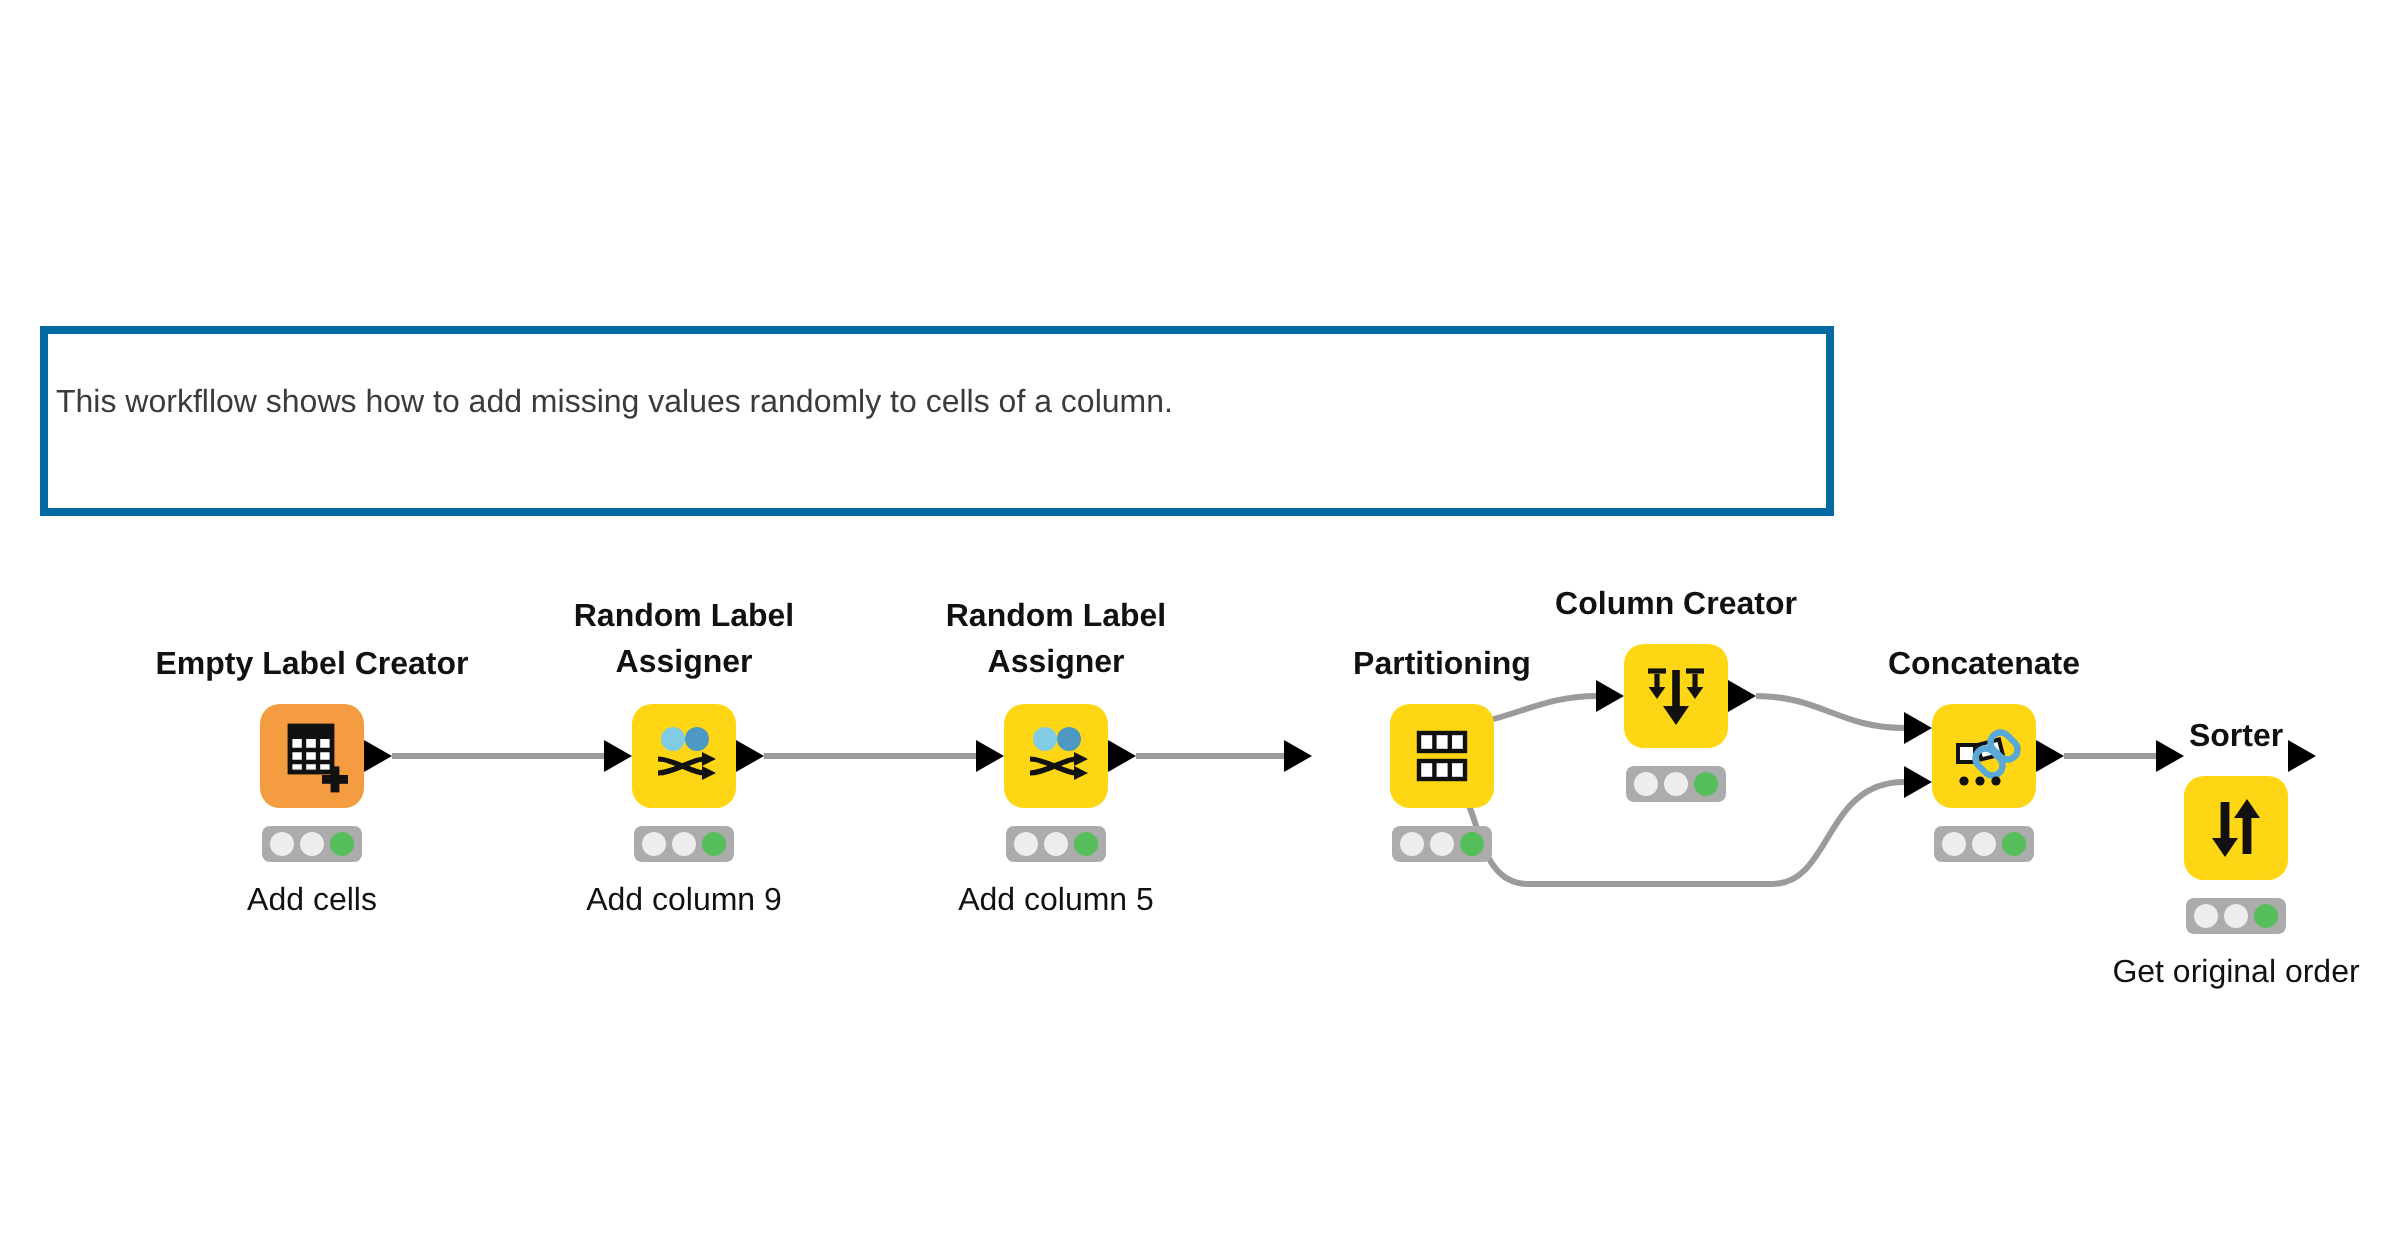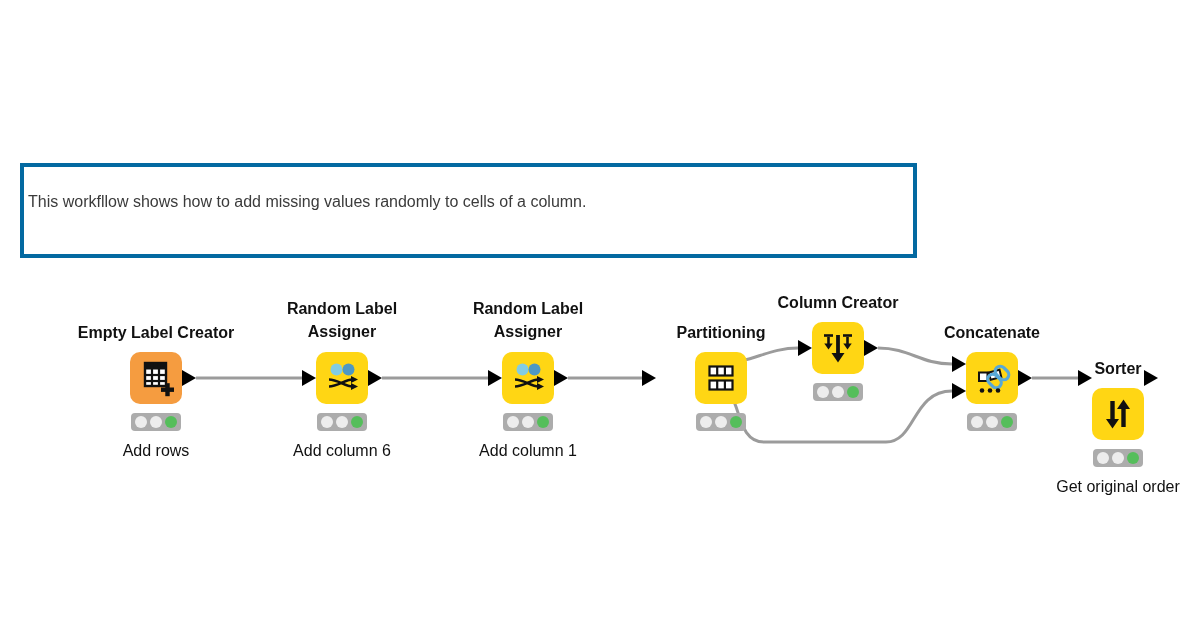--- a/index.html
+++ b/index.html
@@ -82,61 +82,61 @@
         <line x1="15" y1="29" x2="36" y2="29" stroke="#111" stroke-width="2.2"></line>
         <rect x="31" y="35.5" width="13" height="4.4" fill="#111"></rect>
         <rect x="35.3" y="31.2" width="4.4" height="13" fill="#111"></rect>
       </svg>
     </div>
     <div class="status">
       <span class="dot"></span>
       <span class="dot"></span>
       <span class="dot green"></span>
     </div>
-    <div class="sublabel">Add rows</div>
+    <div class="sublabel">Add cells</div>
   </div>
 
   <div class="node" style="left:316px;top:352px;">
     <div class="title two-line">Random Label Assigner</div>
     <div class="icon yellow">
       <svg viewBox="0 0 52 52">
         <circle cx="20.5" cy="17.5" r="6" fill="#82CCE3"></circle>
         <circle cx="32.5" cy="17.5" r="6" fill="#4E98C4"></circle>
         <path d="M13 34.5 C21 34.5, 30 27.5, 36 27.5" fill="none" stroke="#111" stroke-width="2.6"></path>
         <path d="M13 27.5 C21 27.5, 30 34.5, 36 34.5" fill="none" stroke="#111" stroke-width="2.6"></path>
         <polygon points="35,24 42,27.5 35,31" fill="#111"></polygon>
         <polygon points="35,31 42,34.5 35,38" fill="#111"></polygon>
       </svg>
     </div>
     <div class="status">
       <span class="dot"></span>
       <span class="dot"></span>
       <span class="dot green"></span>
     </div>
-    <div class="sublabel">Add column 6</div>
+    <div class="sublabel">Add column 9</div>
   </div>
 
   <div class="node" style="left:502px;top:352px;">
     <div class="title two-line">Random Label Assigner</div>
     <div class="icon yellow">
       <svg viewBox="0 0 52 52">
         <circle cx="20.5" cy="17.5" r="6" fill="#82CCE3"></circle>
         <circle cx="32.5" cy="17.5" r="6" fill="#4E98C4"></circle>
         <path d="M13 34.5 C21 34.5, 30 27.5, 36 27.5" fill="none" stroke="#111" stroke-width="2.6"></path>
         <path d="M13 27.5 C21 27.5, 30 34.5, 36 34.5" fill="none" stroke="#111" stroke-width="2.6"></path>
         <polygon points="35,24 42,27.5 35,31" fill="#111"></polygon>
         <polygon points="35,31 42,34.5 35,38" fill="#111"></polygon>
       </svg>
     </div>
     <div class="status">
       <span class="dot"></span>
       <span class="dot"></span>
       <span class="dot green"></span>
     </div>
-    <div class="sublabel">Add column 1</div>
+    <div class="sublabel">Add column 5</div>
   </div>
 
   <div class="node" style="left:695px;top:352px;">
     <div class="title">Partitioning</div>
     <div class="icon yellow">
       <svg viewBox="0 0 52 52">
         <rect x="14.5" y="14.5" width="23" height="9" fill="#fff" stroke="#111" stroke-width="2.2"></rect>
         <rect x="14.5" y="28.5" width="23" height="9" fill="#fff" stroke="#111" stroke-width="2.2"></rect>
         <line x1="22.2" y1="14.5" x2="22.2" y2="23.5" stroke="#111" stroke-width="2.2"></line>
         <line x1="29.9" y1="14.5" x2="29.9" y2="23.5" stroke="#111" stroke-width="2.2"></line>

